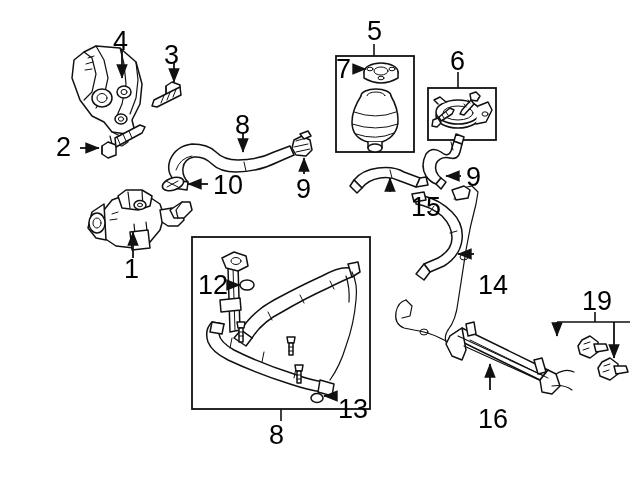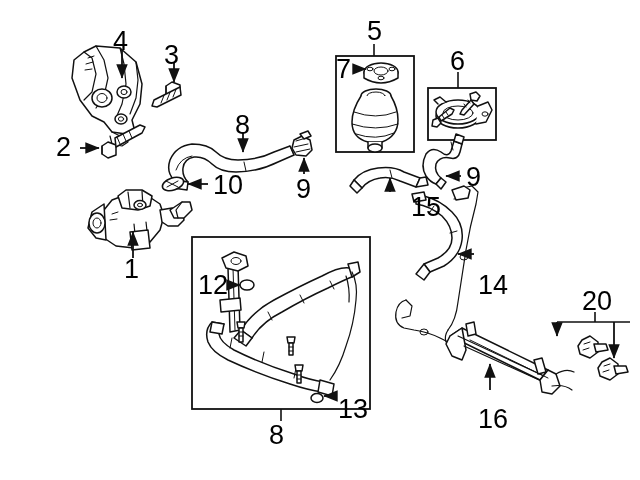--- a/index.html
+++ b/index.html
@@ -305,15 +305,15 @@
   <div class="lbl n-lg" style="left:235px;top:112px;">8</div>
   <div class="lbl n-lg" style="left:296px;top:176px;">9</div>
   <div class="lbl n-lg" style="left:213px;top:172px;text-align:right;">10</div>
   <div class="lbl n-lg" style="left:269px;top:422px;">8</div>
   <div class="lbl n-lg" style="left:198px;top:272px;">12</div>
   <div class="lbl n-lg" style="left:338px;top:383px;margin-top:13px;">13</div>
   <div class="lbl n-lg" style="left:478px;top:247px;margin-top:25px;">14</div>
   <div class="lbl n-lg" style="left:380px;top:194px;margin-left:31px;">15</div>
   <div class="lbl n-lg" style="left:478px;top:406px;">16</div>
   <div class="lbl n-lg" style="left:466px;top:164px;">9</div>
-  <div class="lbl n-lg" style="left:582px;top:288px;">20</div>
+  <div class="lbl n-lg" style="left:582px;top:288px;">19</div>
 
 </div>
 
 </body></html>

